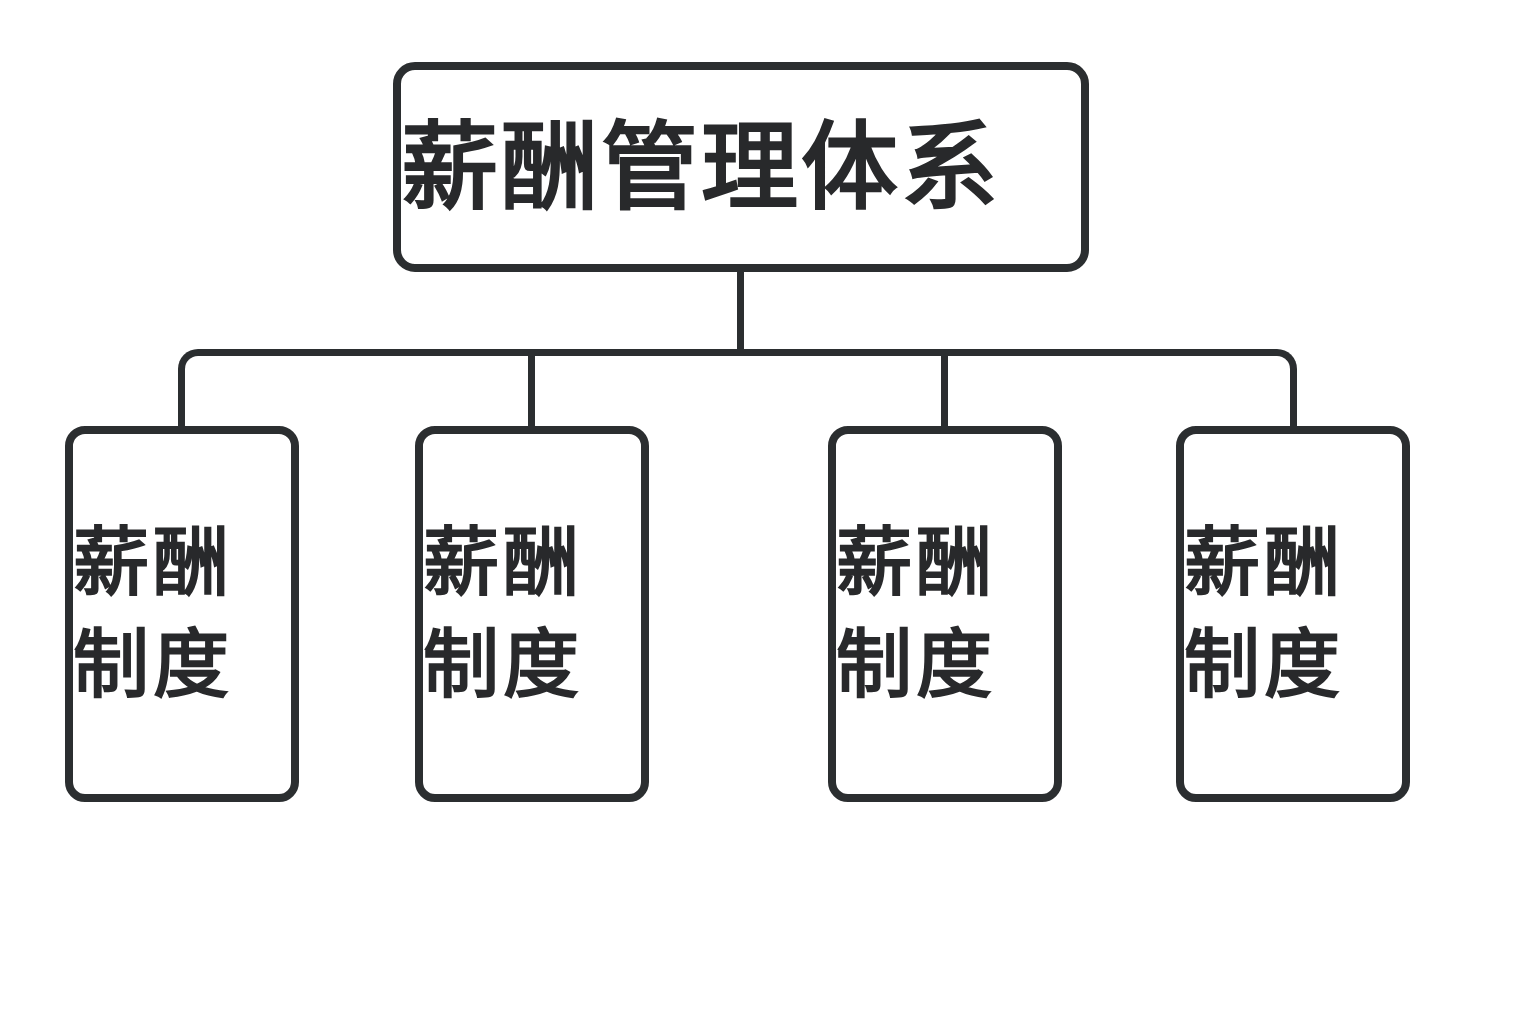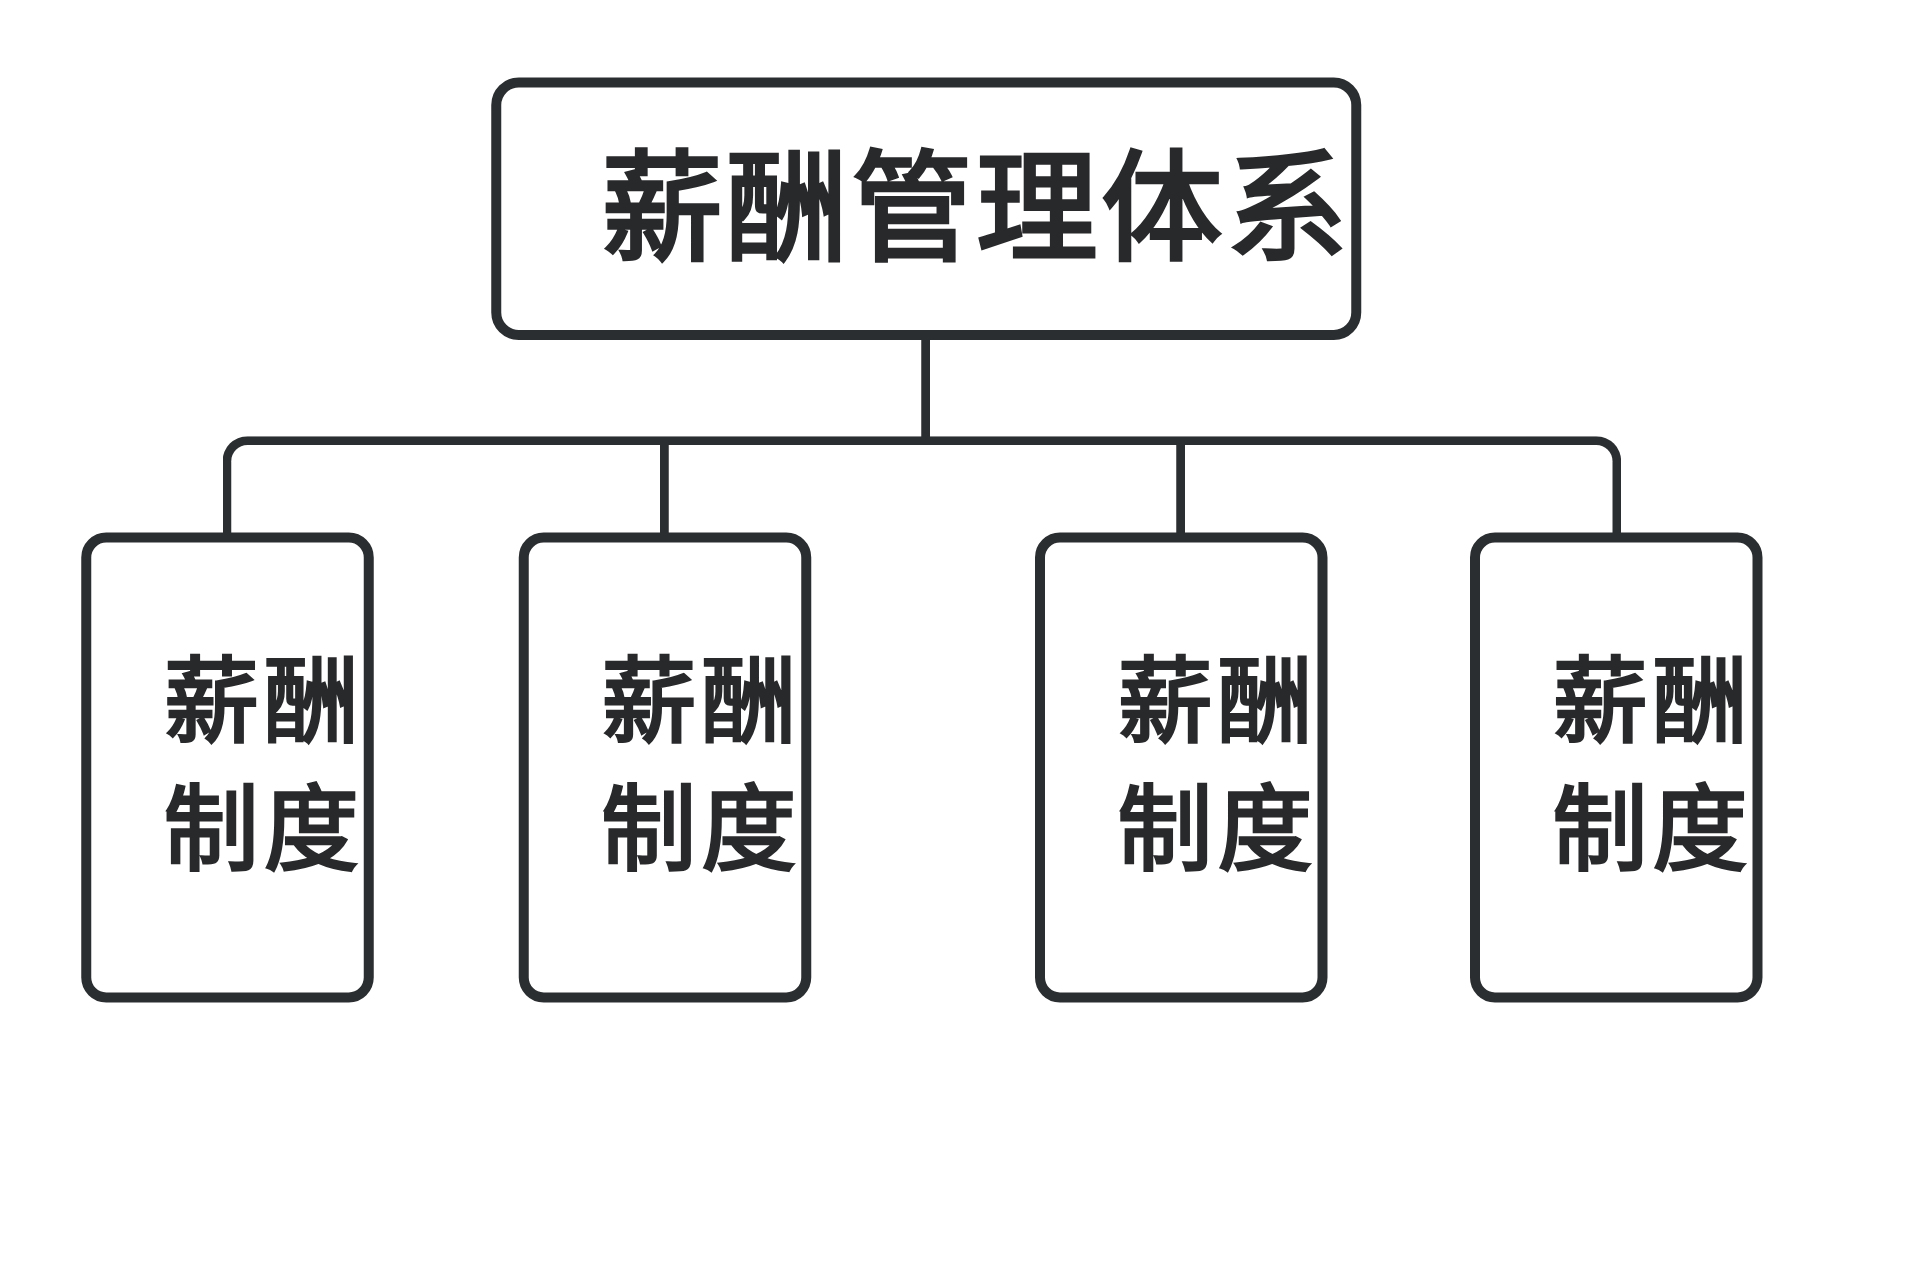--- a/index.html
+++ b/index.html
@@ -17,21 +17,21 @@
   }
   
   .node {
     position: absolute;
     box-sizing: border-box;
     background: var(--node-fill, #ffffff);
     border: 8px solid var(--line, #2b2e30);
     border-radius: 22px;
     display: flex;
     align-items: center;
-    justify-content: flex-end;
+    justify-content: flex-start;
     text-align: center;
     color: var(--text, #28292b);
     font-weight: 800;
   }
   .node-root {
     left: 393px;
     top: 62px;
     width: 696px;
     height: 210px;
   }
@@ -40,21 +40,20 @@
     line-height: 1;
     letter-spacing: 3px;
     white-space: nowrap;
     font-weight: 800;
   }
   .node-child {
     top: 426px;
     width: 234px;
     height: 376px;
     border-radius: 20px;
-    padding-left: 42px;
   }
   .node-child .lines {
     font-size: 76px;
     line-height: 102px;
     letter-spacing: 4px;
     font-weight: 800;
   }
   .node-child .line-row { display: block; }
   #child-0 { left: 65px; }
   #child-1 { left: 415px; }

